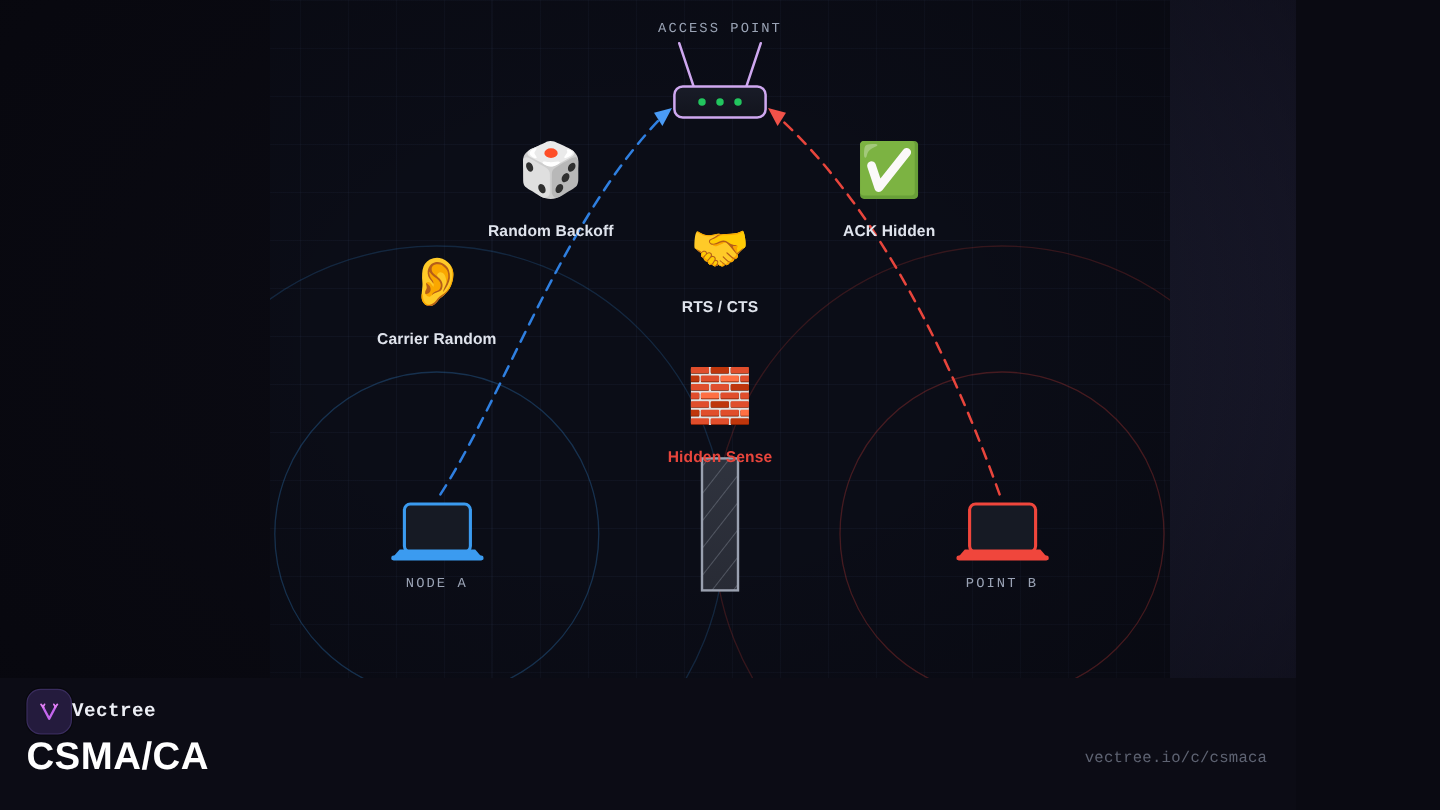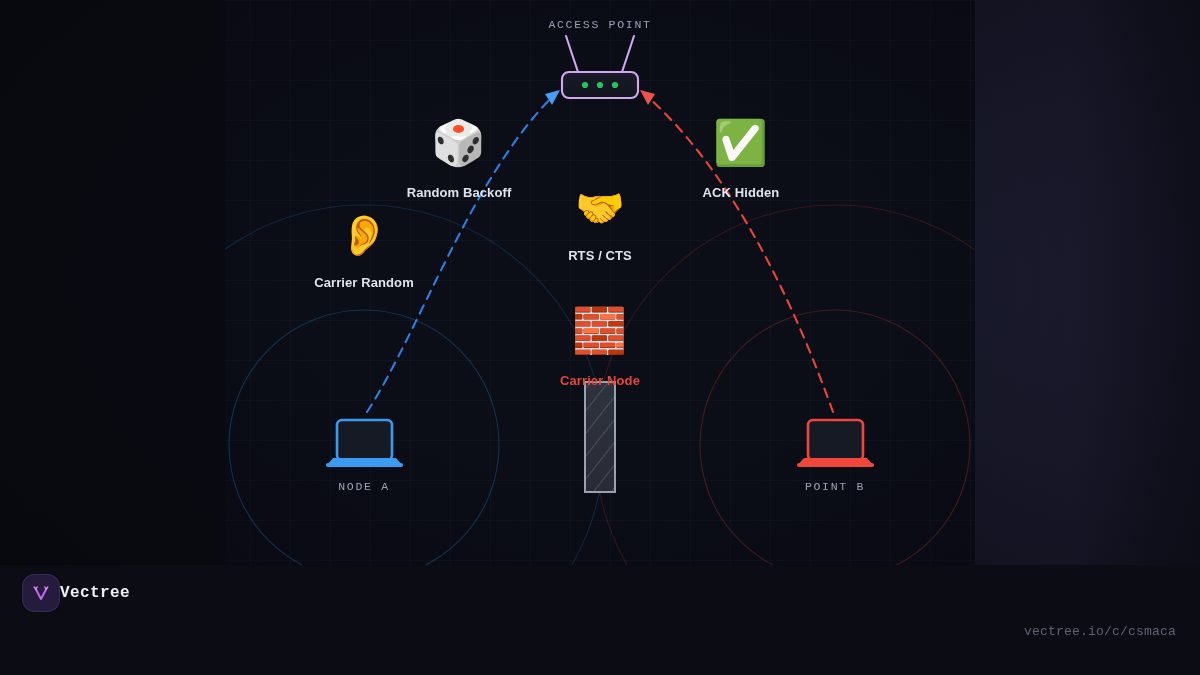--- a/index.html
+++ b/index.html
@@ -6,21 +6,21 @@
   * { margin:0; padding:0; box-sizing:border-box; }
   html, body {
     width:1200px; height:675px;
     background:#0a0a12;
     font-family:"Liberation Sans", sans-serif;
     overflow:hidden;
   }
 
   #stage {
     position:relative;
-    width:1200px;
+    width:1080px;
     height:675px;
     background:#0a0a12;
     overflow:hidden;
   }
 
   
   .bg-base {
     position:absolute; inset:0;
     background:#0a0a12;
   }
@@ -240,34 +240,35 @@
     <span class="ctext">RTS / CTS</span>
   </div>
 
   <div class="concept" style="left:741px; top:121px;">
     <span class="glyph" style="font-size:44px;">✅</span>
     <span class="ctext">ACK Hidden</span>
   </div>
 
   <div class="concept danger" style="left:600px; top:309px;">
     <span class="glyph" style="font-size:44px;">🧱</span>
-    <span class="ctext">Carrier Node</span>
+    <span class="ctext">Hidden Sense</span>
   </div>
 
   <div class="footer-bg"></div>
 
   <div class="brand-row">
     <div class="brand-logo">
       <svg width="24" height="24" viewBox="0 0 24 24">
         <path d="M6.5 7.5 L12 18 L17.5 7.5" fill="none" stroke="#c466ee" stroke-width="2" stroke-linecap="round" stroke-linejoin="round"></path>
         <line x1="5.2" y1="6.0" x2="7.3" y2="8.6" stroke="#e07ff5" stroke-width="1.5" stroke-linecap="round"></line>
         <line x1="8.1" y1="6.0" x2="6.9" y2="8.1" stroke="#e07ff5" stroke-width="1.5" stroke-linecap="round"></line>
         <line x1="18.8" y1="6.0" x2="16.7" y2="8.6" stroke="#e07ff5" stroke-width="1.5" stroke-linecap="round"></line>
         <line x1="15.9" y1="6.0" x2="17.1" y2="8.1" stroke="#e07ff5" stroke-width="1.5" stroke-linecap="round"></line>
       </svg>
     </div>
     <span class="brand-name">Vectree</span>
   </div>
 
+  <div class="page-title">CSMA/CA</div>
 
   <div class="page-url">vectree.io/c/csmaca</div>
 
 </div>
 
 </body></html>

